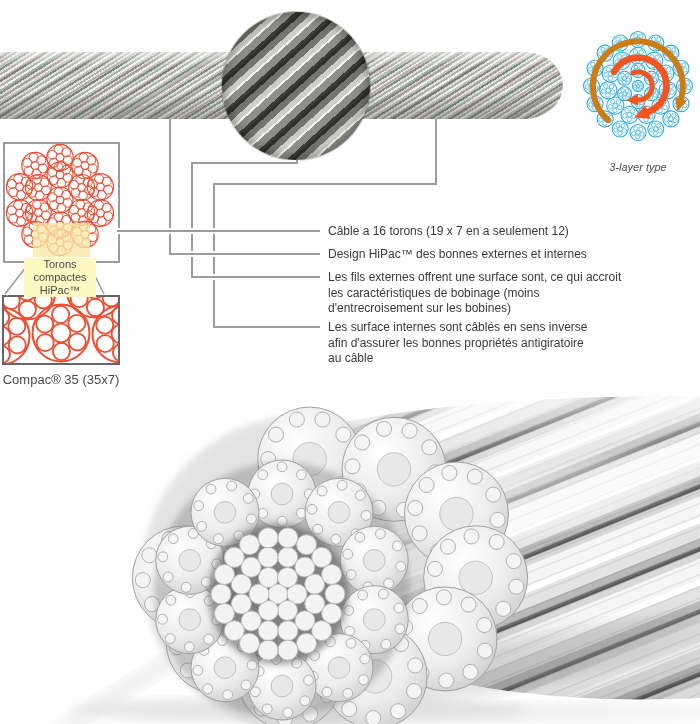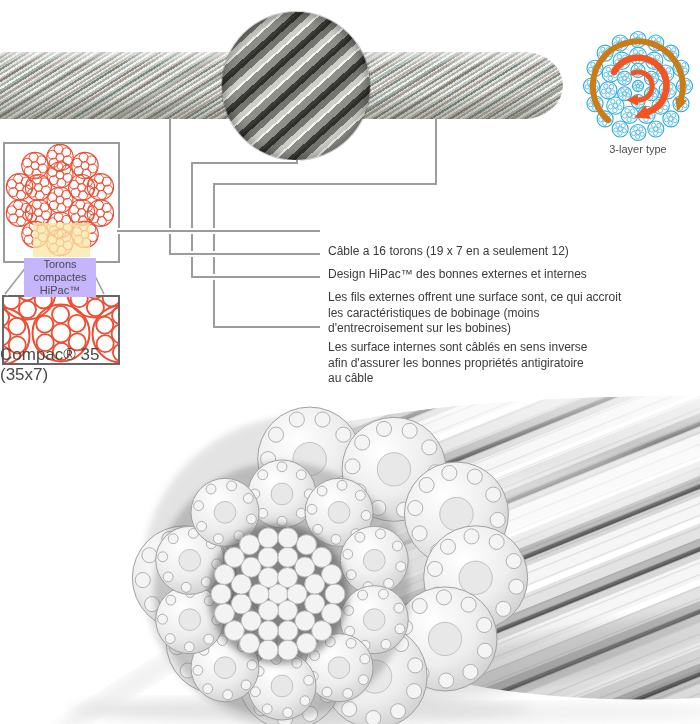--- a/index.html
+++ b/index.html
@@ -28,31 +28,31 @@
     box-shadow: inset 0 0 14px rgba(0,0,0,.45), 0 0 0 1px rgba(40,40,40,.25);
   }
   
   #callout-lines{position:absolute;left:0;top:0;z-index:3;}
   
   .box1{position:absolute;left:3px;top:142px;width:113px;height:117px;border:2px solid #9b9b9b;background:#fff;z-index:2;}
   .box2{position:absolute;left:2px;top:295px;width:114px;height:66px;border:2px solid #666;background:#fff;z-index:2;overflow:hidden;}
   .box1 svg,.box2 svg{display:block;}
   .caption-torons{
     position:absolute;left:24px;top:258px;width:72px;z-index:4;text-align:center;
-    font-size:11px;line-height:13px;background:#c4b5fd;color:#4a4a4a;
+    font-size:11px;line-height:13px;background:#fef9c3;color:#4a4a4a;
   }
   .caption-compac{
-    position:absolute;left:0;top:345px;width:122px;z-index:4;text-align:left;
-    font-size:17px;color:#4a4a4a;
+    position:absolute;left:0;top:372px;width:122px;z-index:4;text-align:center;
+    font-size:13px;color:#4a4a4a;
   }
   
   .layer3{position:absolute;left:578px;top:26px;width:120px;height:120px;z-index:2;}
-  .caption-3layer{position:absolute;left:578px;top:143px;width:120px;text-align:center;font-size:11px;color:#4d4d4d;z-index:2;}
+  .caption-3layer{position:absolute;left:578px;top:161px;width:120px;text-align:center;font-size:11px;color:#4d4d4d;z-index:2;font-style:italic;}
   
-  .ann{position:absolute;z-index:4;font-size:12px;line-height:15.5px;color:#3a3a3a;margin-top:20px;}
+  .ann{position:absolute;z-index:4;font-size:12px;line-height:15.5px;color:#3a3a3a;}
   .a1{left:328px;top:224px;white-space:nowrap;}
   .a2{left:328px;top:247px;white-space:nowrap;}
   .a3{left:328px;top:270px;width:294px;}
   .a4{left:328px;top:320px;width:265px;}
   
   #cable3d{position:absolute;left:0;top:394px;z-index:1;}
 </style>
 </head>
 <body>
 

